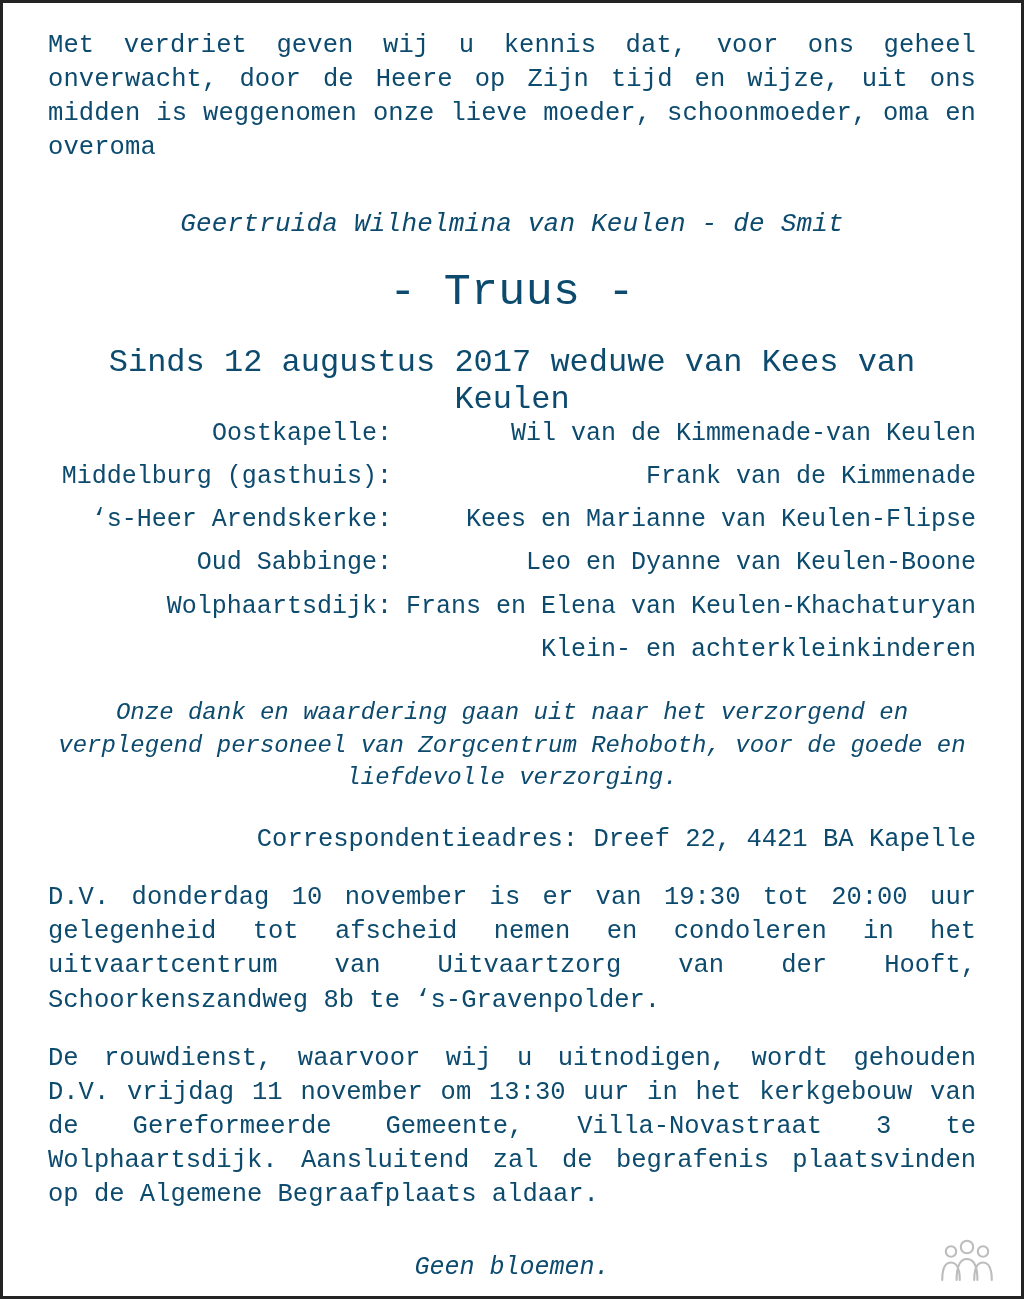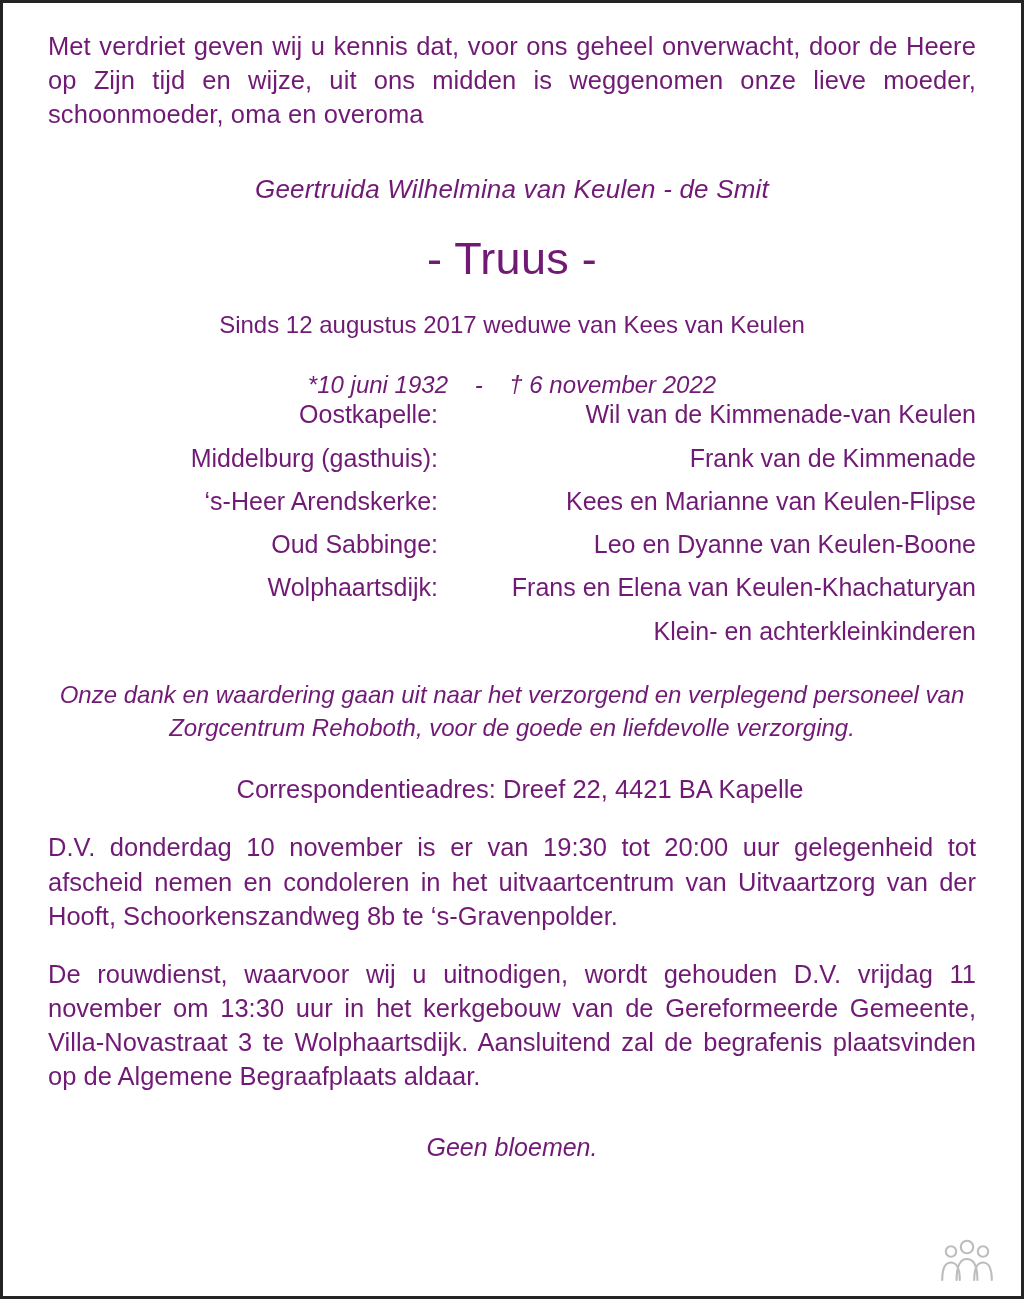--- a/index.html
+++ b/index.html
@@ -8,22 +8,22 @@
     background: #ffffff;
   }
   .page {
     position: relative;
     width: 1024px;
     height: 1299px;
     background: #ffffff;
     box-sizing: border-box;
     border: 3px solid #232323;
     overflow: hidden;
-    font-family: Liberation Sans, sans-serif;
-    color: #701a75;
+    font-family: Liberation Mono, monospace;
+    color: #0c4a6e;
   }
   .inner {
     position: absolute;
     left: 45px;
     right: 45px;
     top: 26px;
   }
 
   
   .opening {
@@ -50,21 +50,21 @@
   }
   .nickname {
     font-size: 45px;
     font-style: normal;
     font-weight: 400;
     margin: 0;
     padding-top: 28px;
     letter-spacing: 0.3px;
   }
   .widow-line {
-    font-size: 24px;
+    font-size: 32px;
     margin: 0;
     padding-top: 26px;
   }
   .dates-line {
     font-size: 24px;
     font-style: italic;
     margin: 0;
     padding-top: 32px;
     white-space: pre;
   }
@@ -107,21 +107,21 @@
   .para {
     font-size: 25.5px;
     line-height: 1.34;
     text-align: justify;
     text-justify: inter-word;
     margin: 0;
     padding-top: 24px;
   }
   .para.first-lower {
     padding-top: 28px;
-    text-align: center;
+    text-align: right;
     margin-left: 16px;
   }
   .closing {
     font-size: 25px;
     font-style: italic;
     text-align: center;
     margin: 10px;
     padding-top: 30px;
   }
 
@@ -144,21 +144,20 @@
 
     <p class="opening">Met verdriet geven wij u kennis dat, voor ons geheel onverwacht, door de Heere op Zijn tijd en wijze, uit ons midden is weggenomen onze lieve moeder, schoonmoeder, oma en overoma</p>
 
     <div class="name-block">
       <h1 class="full-name">Geertruida Wilhelmina van Keulen - de Smit</h1>
 
       <h2 class="nickname">- Truus -</h2>
 
       <p class="widow-line">Sinds 12 augustus 2017 weduwe van Kees van Keulen</p>
 
-      <p class="dates-line">*10 juni 1932    -    † 6 november 2022</p>
     </div>
 
     <table class="family">
       <tbody>
         <tr>
           <td class="place">Oostkapelle:</td>
           <td class="person">Wil van de Kimmenade-van Keulen</td>
         </tr>
         <tr>
           <td class="place">Middelburg (gasthuis):</td>

